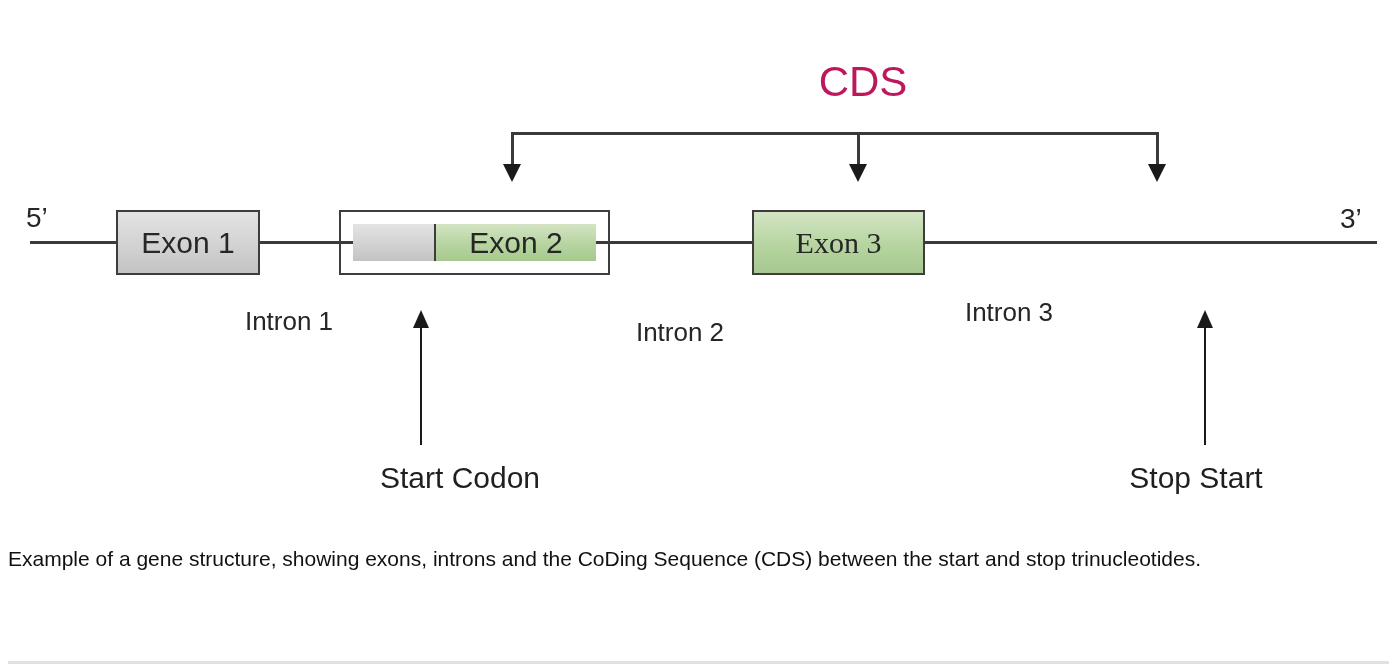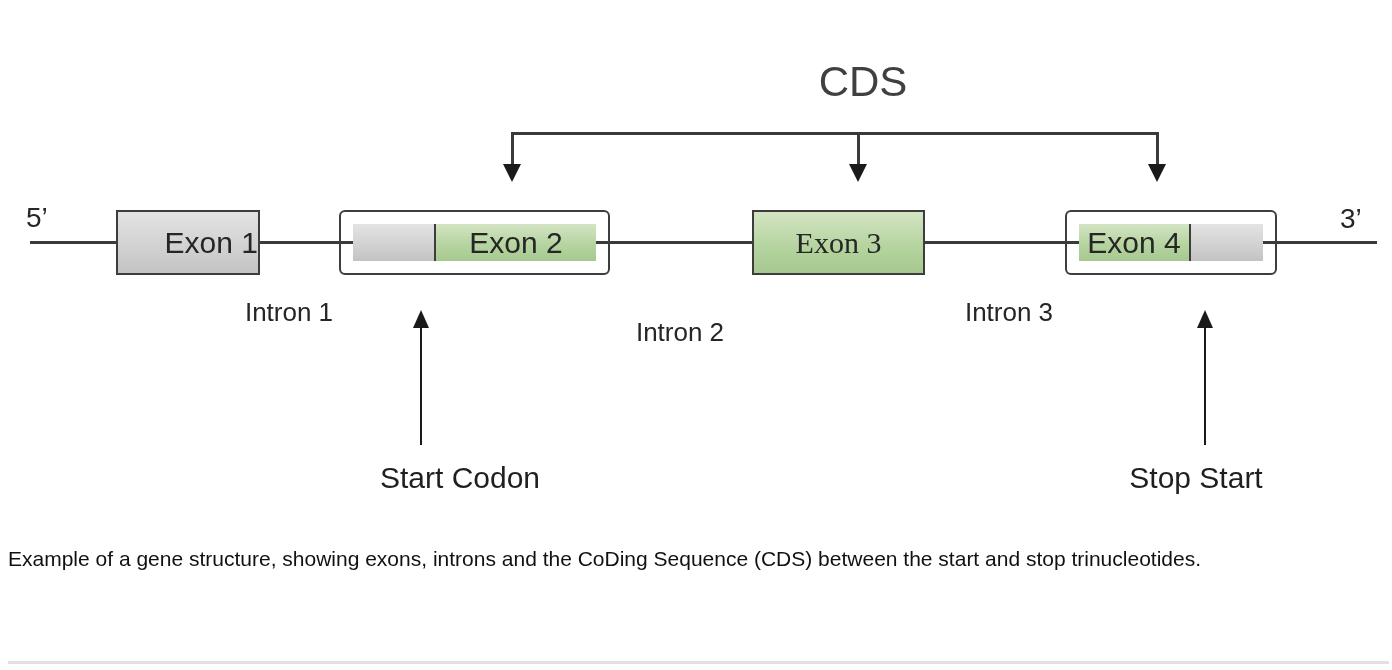--- a/index.html
+++ b/index.html
@@ -27,33 +27,33 @@
   .arrow-up {
     position: absolute; width: 0; height: 0;
     border-left: 8px solid transparent;
     border-right: 8px solid transparent;
     border-bottom: 18px solid #1a1a1a;
   }
 
   
   .cds-title {
     position: absolute; left: 763px; top: 58px; width: 200px;
-    text-align: center; font-size: 42px; color: #404040;
+    text-align: center; font-size: 42px; color: #be185d;
   }
   .prime-label {
     position: absolute; font-size: 28px; color: #262626;
   }
   .five-prime { left: 26px; top: 202px; }
   .three-prime { left: 1340px; top: 203px; }
 
   .intron-label {
     position: absolute; top: 297px; width: 160px;
     text-align: center; font-size: 26px; color: #262626;
   }
-  .intron-1 { left: 209px; }
+  .intron-1 { left: 209px; margin-top: 9px; }
   .intron-2 { left: 600px; margin-top: 20px; }
   .intron-3 { left: 929px; }
 
   .codon-label {
     position: absolute; top: 461px; width: 240px;
     text-align: center; font-size: 30px; color: #1f1f1f;
   }
   .start-codon-label { left: 340px; }
   .stop-codon-label  { left: 1076px; }
 
@@ -64,27 +64,26 @@
     position: absolute; top: 210px; height: 65px;
     border: 2px solid #3d3d3d;
     display: flex; align-items: center; justify-content: center;
     font-size: 30px; color: #262626;
   }
   .fill-green {
     background: linear-gradient(180deg, #d4e4c4 0%, #b6d4a0 55%, #a6c98f 100%);
   }
   .fill-gray {
     background: linear-gradient(180deg, #e3e3e3 0%, #d2d2d2 55%, #c3c3c3 100%);
-    justify-content: flex-end;
   }
 
   .exon-1 { left: 116px; width: 144px; }
   .exon-3 { left: 752px; width: 173px; font-family: Liberation Serif, serif; }
 
-  .exon-split { padding: 12px; justify-content: stretch; border-radius: 6px; }
+  .exon-split { padding: 12px; justify-content: stretch; }
   .exon-2 { left: 339px; width: 271px; }
   .exon-4 { left: 1065px; width: 212px; }
   .seg {
     height: 100%; display: flex; align-items: center; justify-content: center;
     font-size: 30px; color: #262626;
   }
   .exon-2 .seg-utr   { width: 81px; }
   .exon-2 .seg-code  { flex: 1; border-left: 2px solid #3d3d3d; }
   .exon-4 .seg-code  { flex: 1; border-right: 2px solid #3d3d3d; }
   .exon-4 .seg-utr   { width: 72px; }
@@ -142,26 +141,20 @@
     <div class="seg seg-utr fill-gray"></div>
     <div class="seg seg-code fill-green">
       <span>Exon 2</span>
     </div>
   </div>
 
   <div class="exon exon-3 fill-green">
     <span>Exon 3</span>
   </div>
 
-  <div class="exon exon-4 exon-split">
-    <div class="seg seg-code fill-green">
-      <span>Exon 4</span>
-    </div>
-    <div class="seg seg-utr fill-gray"></div>
-  </div>
 
   <div class="intron-label intron-1">Intron 1</div>
   <div class="intron-label intron-2">Intron 2</div>
   <div class="intron-label intron-3">Intron 3</div>
 
   <div class="abs codon-line start-line"></div>
   <div class="arrow-up start-head"></div>
   <div class="codon-label start-codon-label">Start Codon</div>
 
   <div class="abs codon-line stop-line"></div>

